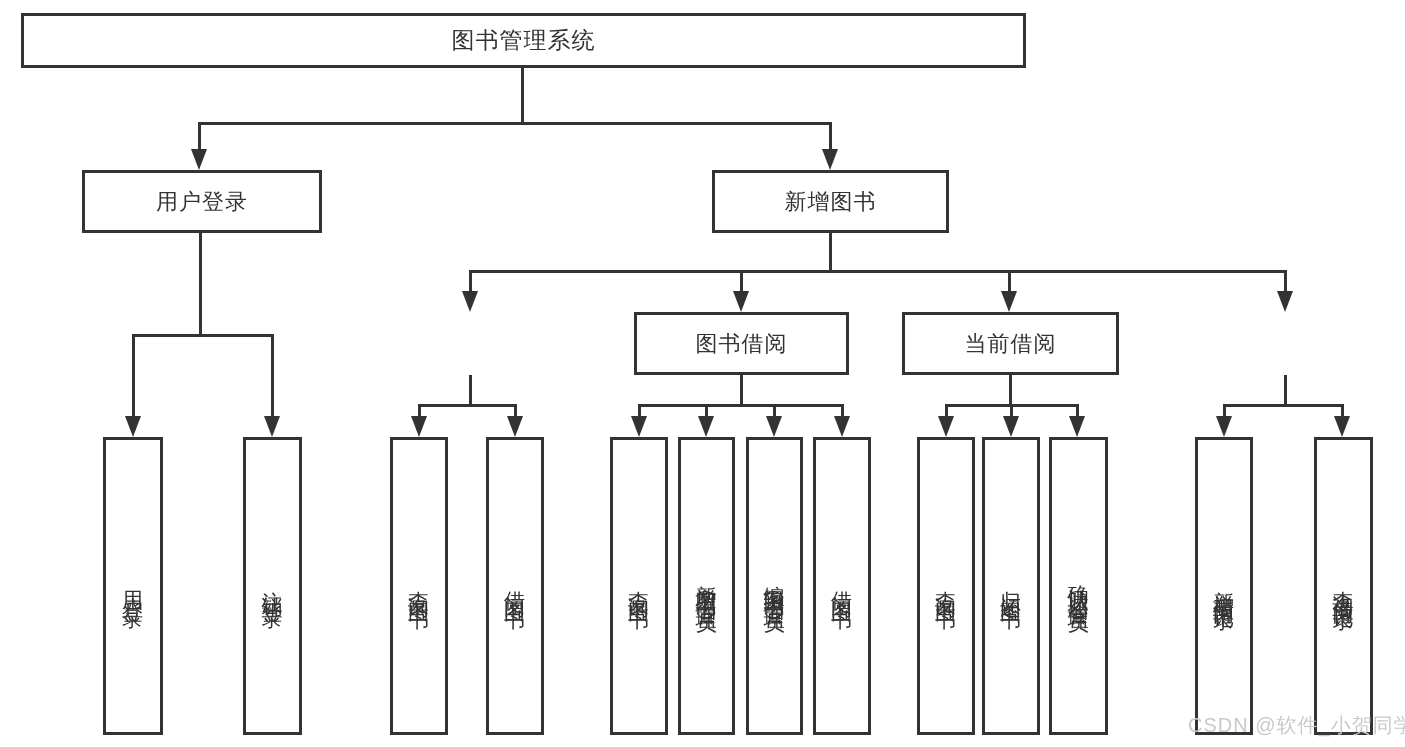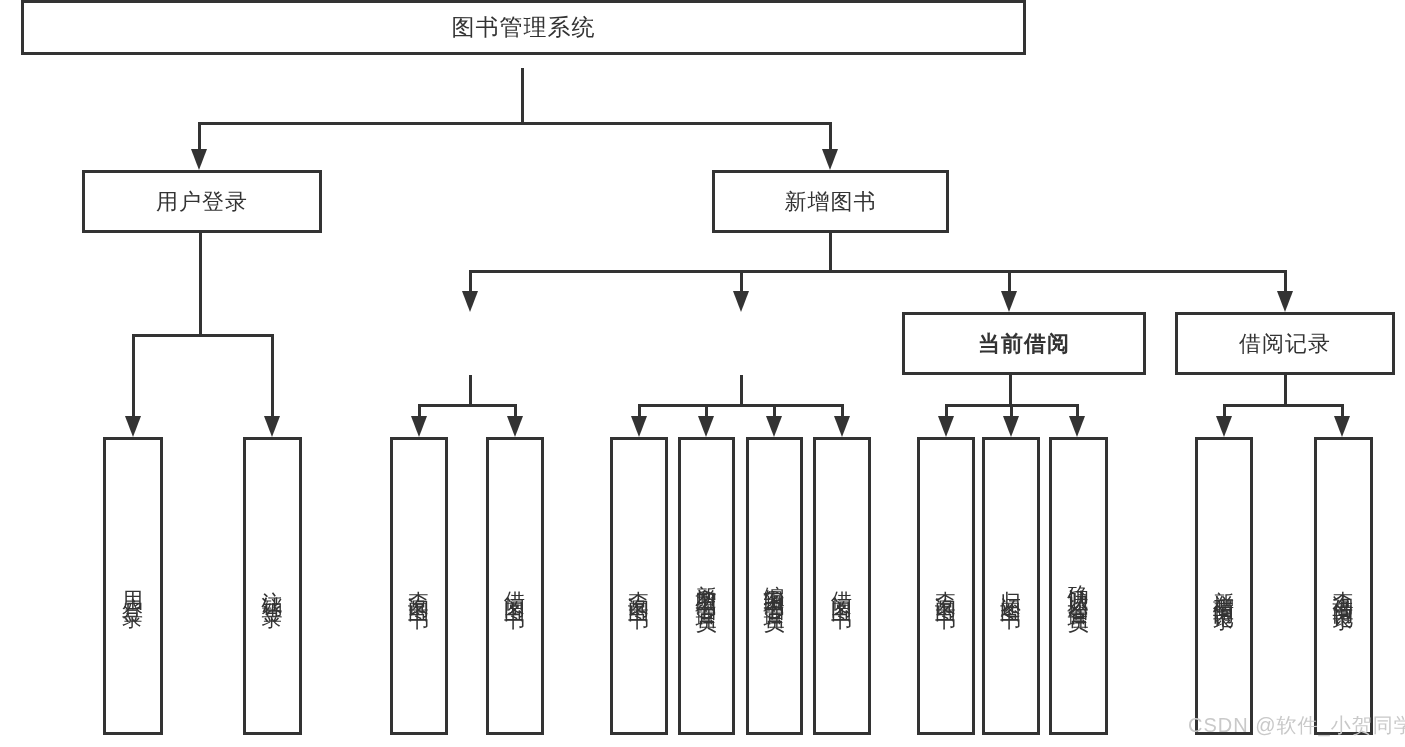--- a/index.html
+++ b/index.html
@@ -55,36 +55,36 @@
     letter-spacing: 1px;
     z-index: 3;
     white-space: nowrap;
   }
 </style>
 </head>
 <body>
 
 <div id="canvas">
 
-  <div class="box hbox root-box" style="left:21px; top:0; width:1005px; height:55px;">
+  <div class="box hbox root-box" style="left:21px; top:13px; width:1005px; height:55px;">
     <span>图书管理系统</span>
   </div>
 
   <div class="box hbox" style="left:82px; top:170px; width:240px; height:63px;">
     <span>用户登录</span>
   </div>
   <div class="box hbox" style="left:712px; top:170px; width:237px; height:63px;">
     <span>新增图书</span>
   </div>
 
-  <div class="box hbox" style="left:902px; top:312px; width:244px; height:63px;font-weight:bold;">
+  <div class="box hbox" style="left:634px; top:312px; width:215px; height:63px;">
+    <span>图书借阅</span>
+  </div>
+  <div class="box hbox" style="left:902px; top:312px; width:217px; height:63px;">
     <span>当前借阅</span>
-  </div>
-  <div class="box hbox" style="left:1175px; top:312px; width:220px; height:63px;">
-    <span>借阅记录</span>
   </div>
 
   <div class="box vbox" style="left:103px; top:437px; width:60px; height:298px;">
     <span>用户登录</span>
   </div>
   <div class="box vbox" style="left:243px; top:437px; width:59px; height:298px;">
     <span>注销登录</span>
   </div>
 
   <div class="box vbox" style="left:390px; top:437px; width:58px; height:298px;">

